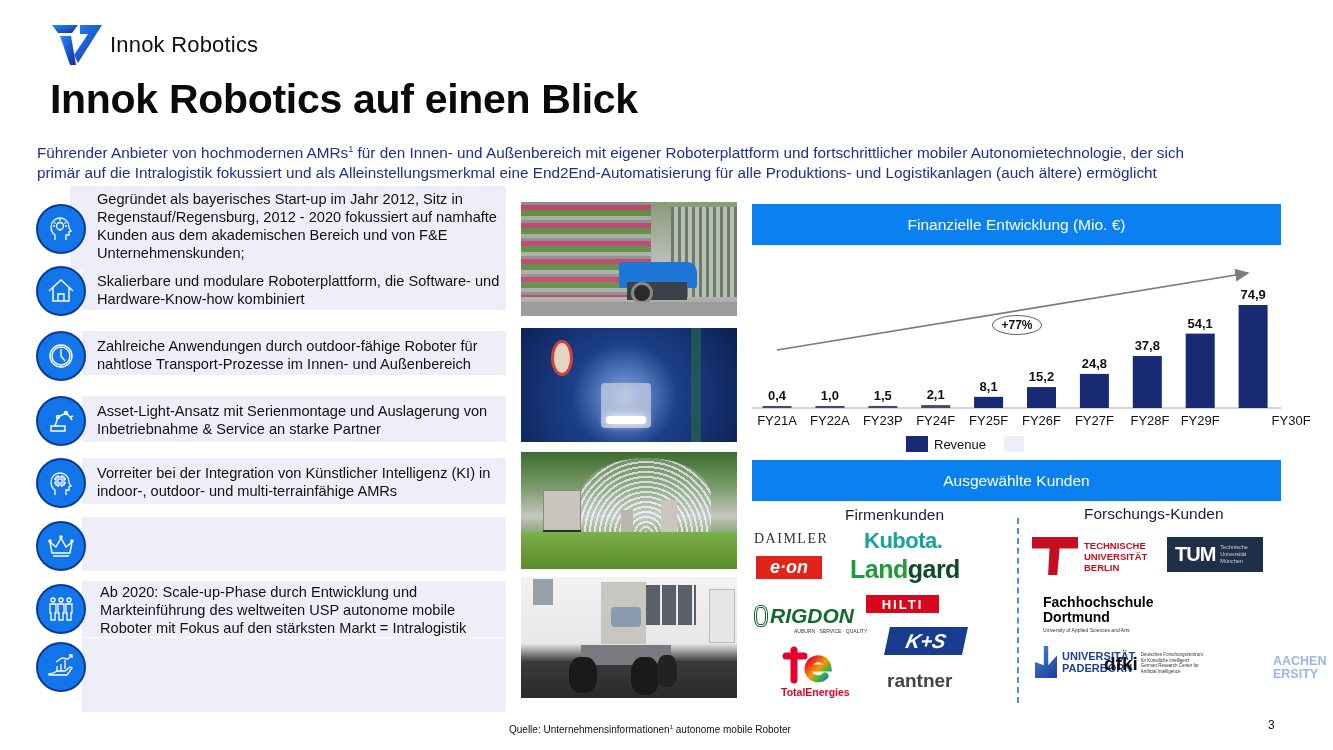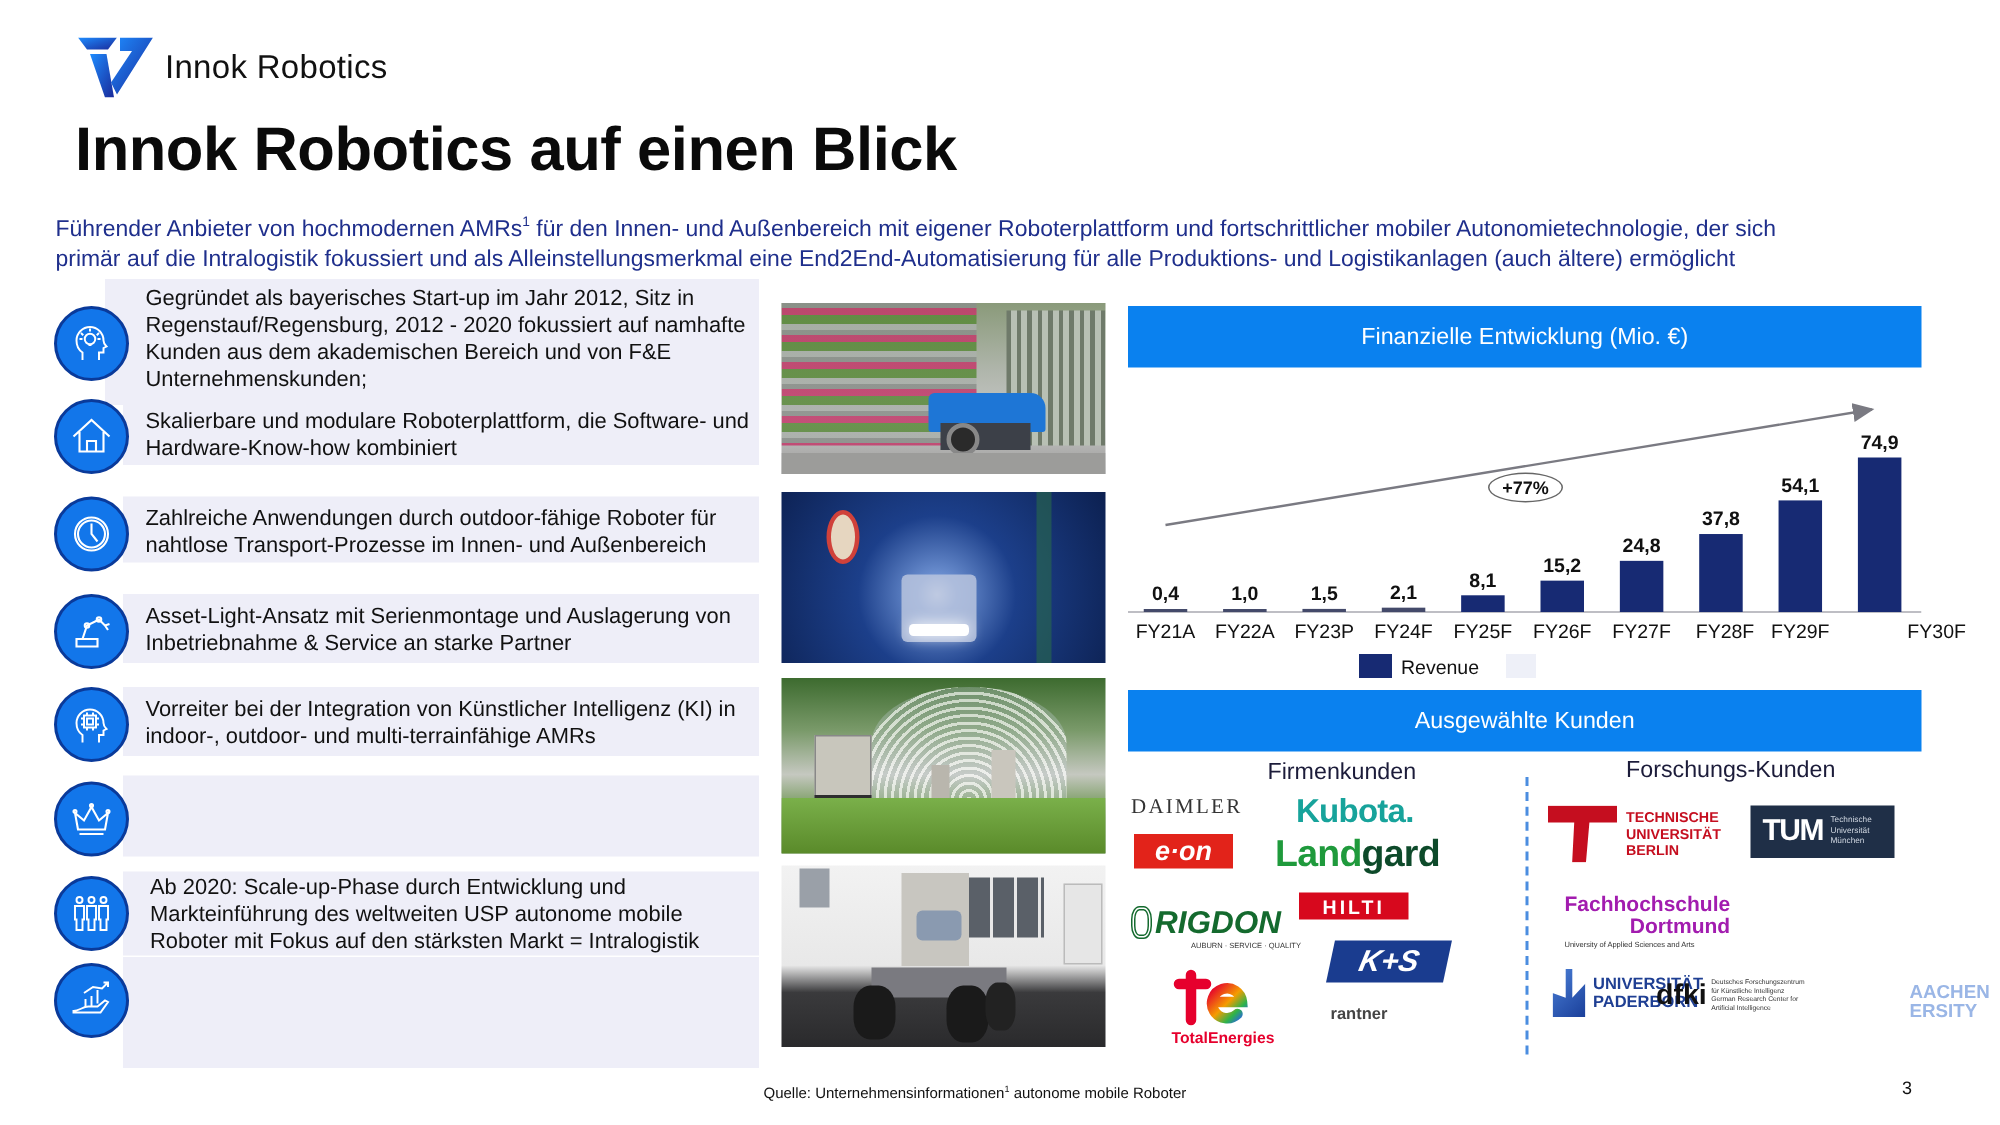--- a/index.html
+++ b/index.html
@@ -49,29 +49,29 @@
   .lg-eon { left: 756px; top: 556px; width: 66px; height: 23px; background: #e2231a; color: #fff; font-style: italic; font-size: 18px; display: flex; align-items: center; justify-content: center; }
   .lg-kubota { left: 864px; top: 528px; font-size: 22px; color: #17a39b; letter-spacing: -0.5px; }
   .lg-landgard { left: 850px; top: 555px; font-size: 25px; color: #1f9a3c; letter-spacing: -0.5px; }
   .lg-landgard .dk { color: #0d4a2a; }
   .lg-hilti { left: 866px; top: 595px; width: 73px; height: 18px; background: #d7081d; color: #fff; font-size: 13px; letter-spacing: 2px; display: flex; align-items: center; justify-content: center; }
   .lg-rigdon { left: 754px; top: 604px; font-size: 21px; font-style: italic; color: #146a2e; }
   .lg-rigdon-sub { left: 794px; top: 628px; font-size: 5px; color: #333; font-weight: normal; }
   .lg-ks { left: 887px; top: 627px; width: 78px; height: 28px; background: #1a3c8f; color: #fff; font-size: 20px; font-style: italic; display: flex; align-items: center; justify-content: center; transform: skewX(-12deg); }
   .lg-te { left: 782px; top: 646px; width: 50px; height: 40px; }
   .lg-te-txt { left: 781px; top: 686px; font-size: 10.5px; color: #e6002d; }
-  .lg-rantner { left: 887px; top: 670px; font-size: 11px; color: #444; }
+  .lg-rantner { left: 887px; top: 670px; font-size: 19px; color: #444; }
 
   .lg-tub { left: 1032px; top: 537px; display: flex; align-items: center; gap: 6px; }
   .lg-tub .mark { width: 46px; height: 38px; background: #c50e1f; position: relative; clip-path: polygon(0 0, 100% 0, 100% 30%, 60% 30%, 55% 100%, 35% 100%, 38% 30%, 0 30%); }
   .lg-tub .t { font-size: 9.5px; color: #c50e1f; line-height: 11px; }
   .lg-tum { left: 1167px; top: 537px; width: 96px; height: 35px; background: #1f2f47; display: flex; align-items: center; gap: 5px; padding-left: 8px; }
   .lg-tum .m { color: #fff; font-size: 20px; letter-spacing: -1px; }
   .lg-tum .t { color: #cfd6e0; font-size: 5.5px; line-height: 7px; font-weight: normal; }
-  .lg-fhd { left: 1043px; top: 595px; color: #a21caf; font-size: 14px; line-height: 15px; text-align: right; }
+  .lg-fhd { left: 1043px; top: 595px; color: #000000; font-size: 14px; line-height: 15px; }
   .lg-fhd-sub { left: 1043px; top: 627px; color: #333; font-size: 5px; font-weight: normal; }
   .lg-upb { left: 1035px; top: 646px; display: flex; align-items: center; gap: 5px; }
   .lg-upb .mark { width: 22px; height: 32px; background: linear-gradient(135deg, #4a7fd6, #1a3f9a); clip-path: polygon(40% 0, 60% 0, 60% 60%, 100% 30%, 100% 100%, 0 100%, 0 50%, 40% 60%); }
   .lg-upb .t { font-size: 11px; color: #1f3f93; line-height: 12px; }
   .lg-dfki { left: 1104px; top: 648px; display: flex; align-items: flex-end; gap: 3px; }
   .lg-dfki .m { font-size: 19px; color: #111; line-height: 20px; }
   .lg-dfki .t { font-size: 4.5px; color: #333; line-height: 5.5px; font-weight: normal; padding-top: 4px; }
   .lg-rwth { left: 1273px; top: 655px; color: #9ab6e6; font-size: 12.5px; line-height: 13px; }
 
   .footer-copy { position: absolute; left: 51px; top: 717px; font-size: 10px; color: #14532d; margin-top: 48px; }

